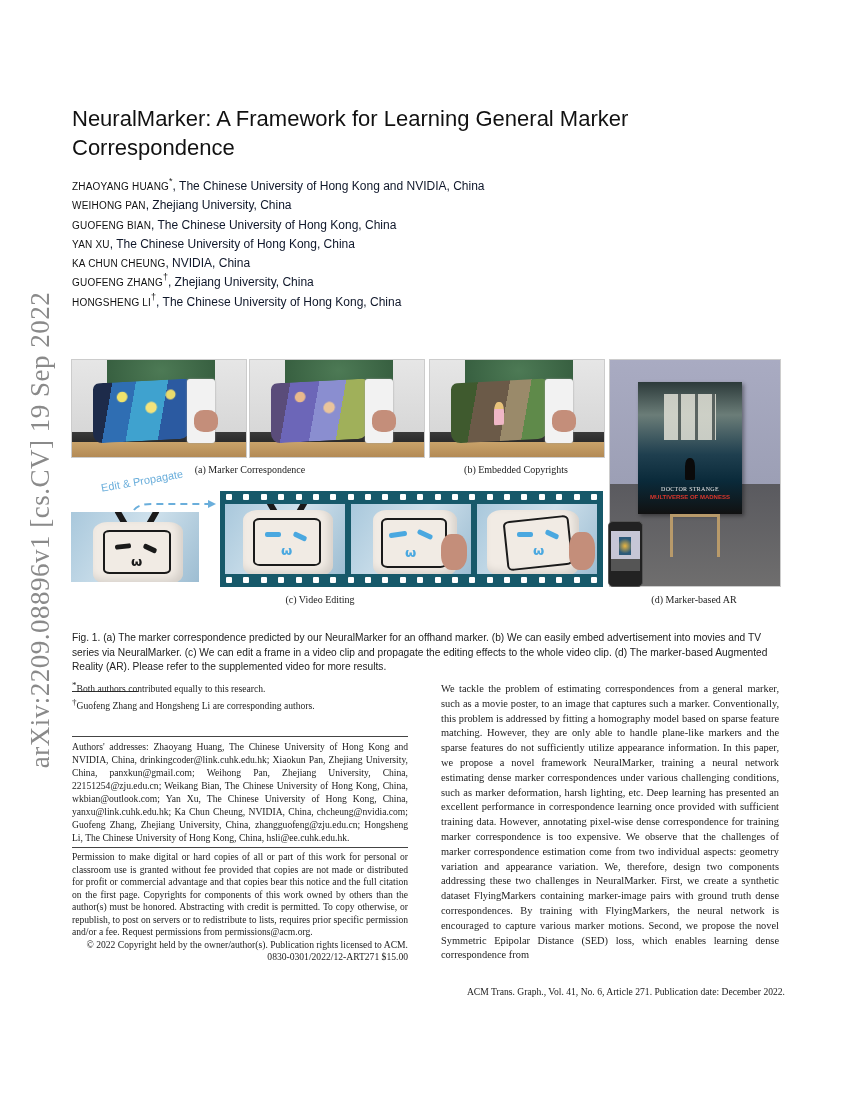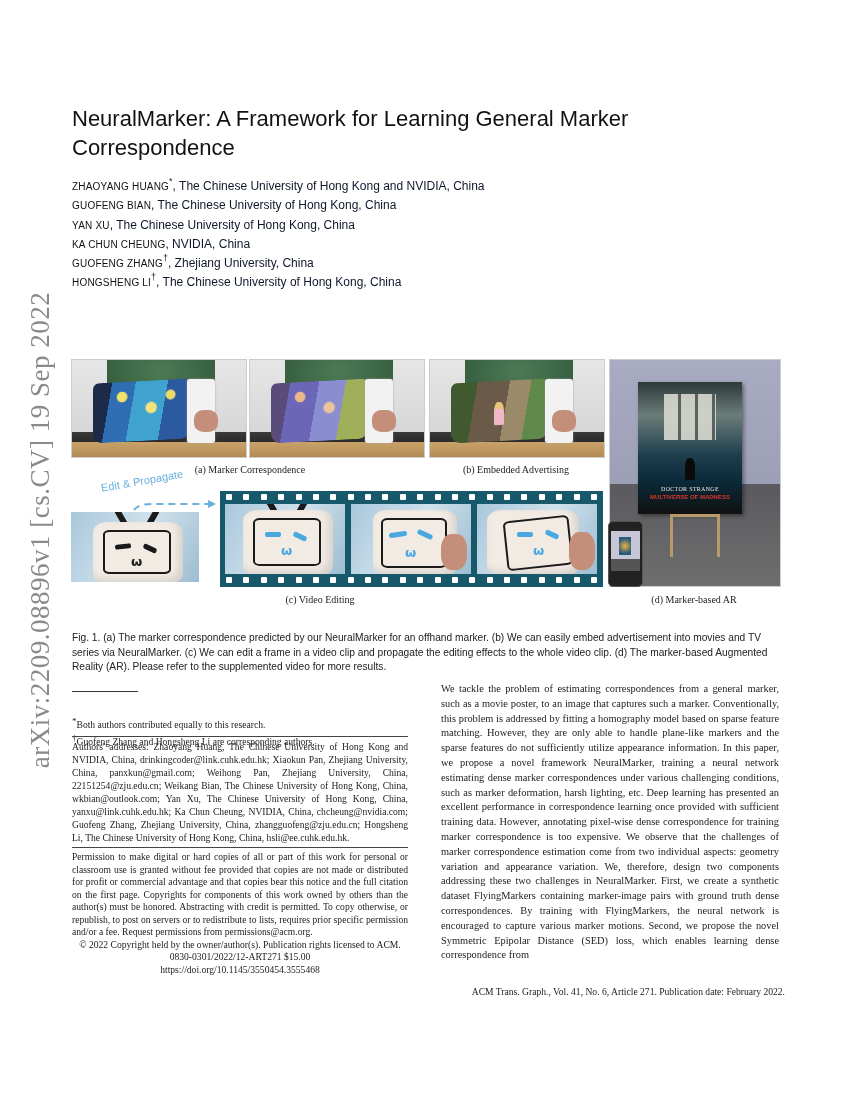--- a/index.html
+++ b/index.html
@@ -57,41 +57,42 @@
   .poster-title1 { position:absolute; left:0; right:0; top:104px; text-align:center; font-size:6px; color:#e8e8e8; font-family:"Liberation Serif", serif; letter-spacing:0.3px; }
   .poster-title2 { position:absolute; left:0; right:0; top:112px; text-align:center; font-size:6px; color:#d9362d; font-family:"Liberation Sans", sans-serif; font-weight:bold; }
   .easel { position:absolute; left:60px; top:154px; width:44px; height:40px; border-left:3px solid #b89a6a; border-right:3px solid #b89a6a; border-top:3px solid #b89a6a; }
   .phone { position:absolute; left:608px; top:521px; width:33px; height:64px; background:#222; border-radius:5px; border:1px solid #555; }
   .phone-screen { position:absolute; left:2px; top:9px; width:29px; height:40px; background:linear-gradient(#c6c6d6, #c6c6d6 70%, #555 70%); }
   .phone-poster { position:absolute; left:8px; top:6px; width:12px; height:18px; background:radial-gradient(circle, #e9b540, #2c5a7a 70%); }
 
   .caption { left:72px; top:631px; width:712px; font-family:"Liberation Sans", sans-serif; font-size:10.2px; line-height:14.5px; color:#222; }
 
   .fn-rule { position:absolute; left:72px; top:691px; width:66px; height:1px; background:#333; }
-  .footnotes { left:72px; top:715px; width:360px; font-family:"Liberation Serif", serif; font-size:9.6px; line-height:12.8px; color:#222; }
+  .footnotes { left:72px; top:679px; width:360px; font-family:"Liberation Serif", serif; font-size:9.6px; line-height:12.8px; color:#222; }
   .rule { position:absolute; left:72px; width:336px; height:1px; background:#444; }
   .addresses { left:72px; top:740px; width:336px; font-family:"Liberation Serif", serif; font-size:9.6px; line-height:13px; color:#222; text-align:justify; }
   .permission { left:72px; top:851px; width:336px; font-family:"Liberation Serif", serif; font-size:9.6px; line-height:12.5px; color:#222; text-align:justify; }
-  .permission div { text-align:center; }
+  .permission div { text-align:right; }
 
   .abstract { left:441px; top:682px; width:338px; font-family:"Liberation Serif", serif; font-size:10.4px; line-height:14.8px; color:#222; text-align:justify; hyphens:auto; }
 
   .footer { left:455px; top:986px; width:330px; font-family:"Liberation Serif", serif; font-size:9.6px; color:#222; text-align:right; white-space:nowrap; }
 </style>
 </head>
 <body>
 
 <div class="arxiv">
   <span>arXiv:2209.08896v1  [cs.CV]  19 Sep 2022</span>
 </div>
 
 <div class="abs title">NeuralMarker: A Framework for Learning General Marker Correspondence</div>
 
 <div class="abs authors">
   <div class="author-line"><span class="author-name">ZHAOYANG HUANG</span><sup>*</sup><span class="author-aff">, The Chinese University of Hong Kong and NVIDIA, China</span></div>
+  <div class="author-line"><span class="author-name">WEIHONG PAN</span><sup></sup><span class="author-aff">, Zhejiang University, China</span></div>
   <div class="author-line"><span class="author-name">GUOFENG BIAN</span><sup></sup><span class="author-aff">, The Chinese University of Hong Kong, China</span></div>
   <div class="author-line"><span class="author-name">YAN XU</span><sup></sup><span class="author-aff">, The Chinese University of Hong Kong, China</span></div>
   <div class="author-line"><span class="author-name">KA CHUN CHEUNG</span><sup></sup><span class="author-aff">, NVIDIA, China</span></div>
   <div class="author-line"><span class="author-name">GUOFENG ZHANG</span><sup>†</sup><span class="author-aff">, Zhejiang University, China</span></div>
   <div class="author-line"><span class="author-name">HONGSHENG LI</span><sup>†</sup><span class="author-aff">, The Chinese University of Hong Kong, China</span></div>
 </div>
 
 <div>
 
   <div class="fig-photo wall" style="left:71px;top:359px;width:174px;height:97px;">
@@ -114,21 +115,21 @@
     <div class="sweater"></div>
     <div class="desk"></div>
     <div class="sheet garden" style="transform:skewY(-3deg);">
       <div class="girl"></div>
     </div>
     <div class="paper-white"></div>
     <div class="hand" style="left:70%;top:52%;"></div>
   </div>
 
   <div class="subcap" style="left:150px;top:464px;width:200px;">(a) Marker Correspondence</div>
-  <div class="subcap" style="left:430px;top:464px;width:172px;">(b) Embedded Advertising</div>
+  <div class="subcap" style="left:430px;top:464px;width:172px;">(b) Embedded Copyrights</div>
 
   <div class="fig-photo blue-bg" style="left:71px;top:512px;width:128px;height:70px;border:none;">
     <div class="ear" style="left:48px;top:-4px;transform:rotate(-30deg);"></div>
     <div class="ear" style="left:78px;top:-4px;transform:rotate(30deg);"></div>
     <div class="plush" style="left:22px;top:10px;width:90px;height:62px;">
       <div class="screen" style="left:10px;top:8px;width:64px;height:40px;"></div>
       <div class="eye" style="left:22px;top:22px;width:16px;background:#1a1a1a;transform:rotate(-6deg);"></div>
       <div class="eye" style="left:50px;top:24px;width:14px;background:#1a1a1a;transform:rotate(25deg);"></div>
       <div class="mouth" style="left:38px;top:33px;color:#1a1a1a;">ω</div>
     </div>
@@ -249,18 +250,17 @@
 </div>
 
 <div class="rule" style="top:736px;"></div>
 <div class="abs addresses">Authors' addresses: Zhaoyang Huang, The Chinese University of Hong Kong and NVIDIA, China, drinkingcoder@link.cuhk.edu.hk; Xiaokun Pan, Zhejiang University, China, panxkun@gmail.com; Weihong Pan, Zhejiang University, China, 22151254@zju.edu.cn; Weikang Bian, The Chinese University of Hong Kong, China, wkbian@outlook.com; Yan Xu, The Chinese University of Hong Kong, China, yanxu@link.cuhk.edu.hk; Ka Chun Cheung, NVIDIA, China, chcheung@nvidia.com; Guofeng Zhang, Zhejiang University, China, zhangguofeng@zju.edu.cn; Hongsheng Li, The Chinese University of Hong Kong, China, hsli@ee.cuhk.edu.hk.</div>
 
 <div class="rule" style="top:847px;"></div>
 <div class="abs permission">
   <span>Permission to make digital or hard copies of all or part of this work for personal or classroom use is granted without fee provided that copies are not made or distributed for profit or commercial advantage and that copies bear this notice and the full citation on the first page. Copyrights for components of this work owned by others than the author(s) must be honored. Abstracting with credit is permitted. To copy otherwise, or republish, to post on servers or to redistribute to lists, requires prior specific permission and/or a fee. Request permissions from permissions@acm.org.</span>
   <div>© 2022 Copyright held by the owner/author(s). Publication rights licensed to ACM.</div>
   <div>0830-0301/2022/12-ART271 $15.00</div>
-  <div>https://doi.org/10.1145/3550454.3555468</div>
 </div>
 
 <div class="abs abstract">We tackle the problem of estimating correspondences from a general marker, such as a movie poster, to an image that captures such a marker. Conventionally, this problem is addressed by fitting a homography model based on sparse feature matching. However, they are only able to handle plane-like markers and the sparse features do not sufficiently utilize appearance information. In this paper, we propose a novel framework NeuralMarker, training a neural network estimating dense marker correspondences under various challenging conditions, such as marker deformation, harsh lighting, etc. Deep learning has presented an excellent performance in correspondence learning once provided with sufficient training data. However, annotating pixel-wise dense correspondence for training marker correspondence is too expensive. We observe that the challenges of marker correspondence estimation come from two individual aspects: geometry variation and appearance variation. We, therefore, design two components addressing these two challenges in NeuralMarker. First, we create a synthetic dataset FlyingMarkers containing marker-image pairs with ground truth dense correspondences. By training with FlyingMarkers, the neural network is encouraged to capture various marker motions. Second, we propose the novel Symmetric Epipolar Distance (SED) loss, which enables learning dense correspondence from</div>
 
-<div class="abs footer">ACM Trans. Graph., Vol. 41, No. 6, Article 271. Publication date: February 2022.</div>
+<div class="abs footer">ACM Trans. Graph., Vol. 41, No. 6, Article 271. Publication date: December 2022.</div>
 
 </body></html>

